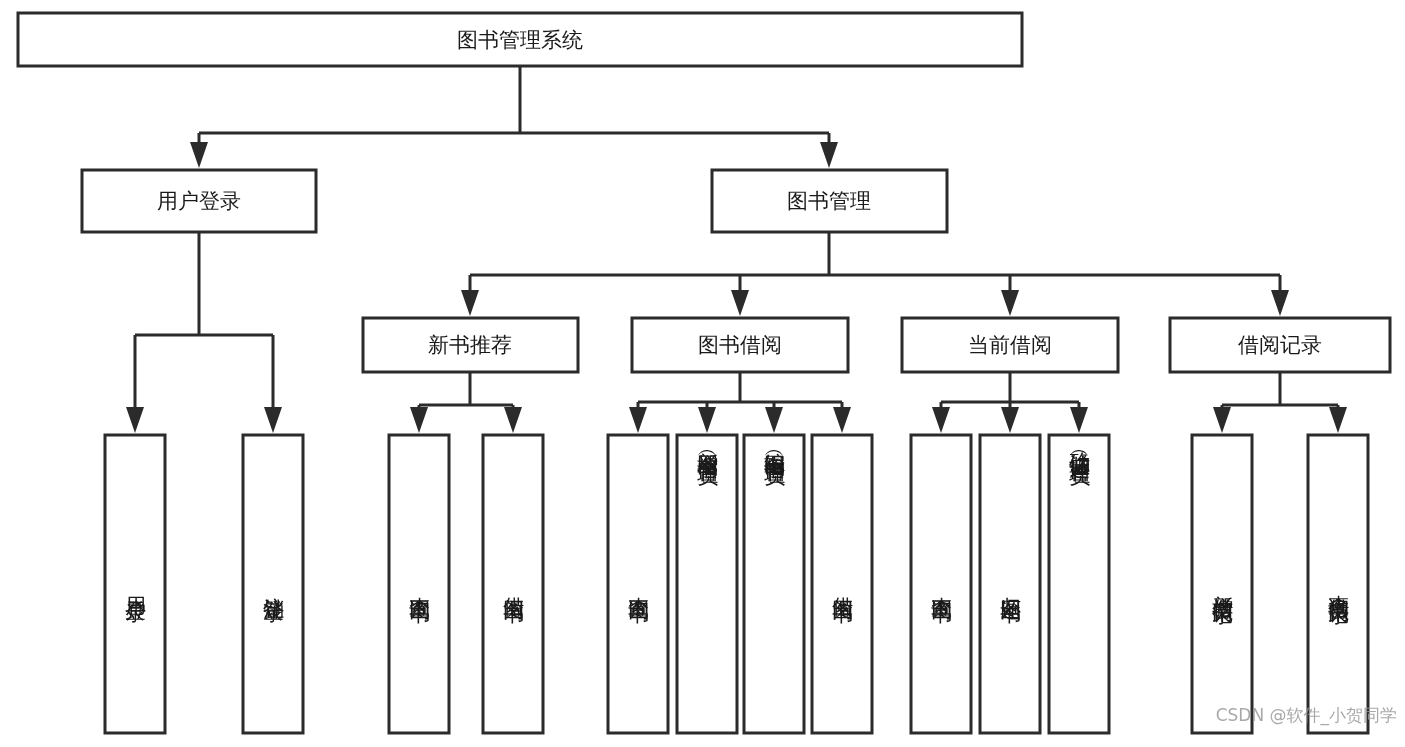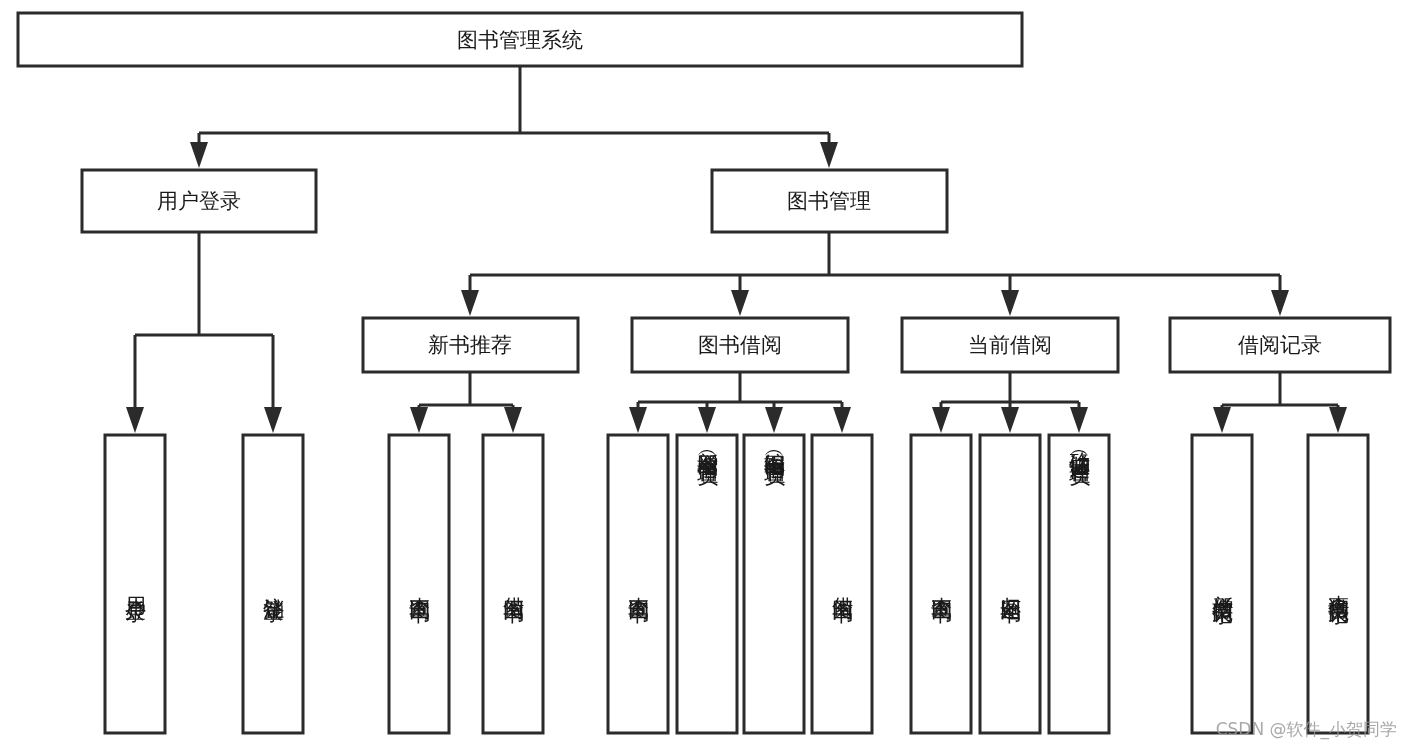--- a/index.html
+++ b/index.html
@@ -61,21 +61,21 @@
     font-family: "DejaVu Sans", "Liberation Sans", sans-serif;
     font-size: 21px;
     line-height: 1.32;
     letter-spacing: 2px;
     color: #1a1a1a;
     white-space: nowrap;
   }
   .watermark {
     position: absolute;
     right: 8px;
-    bottom: 6px;
+    bottom: 20px;
     font-family: "DejaVu Sans", "Liberation Sans", sans-serif;
     font-size: 17px;
     color: #9a9a9a;
     opacity: 0.85;
     white-space: nowrap;
   }
 </style>
 </head>
 <body>
 

